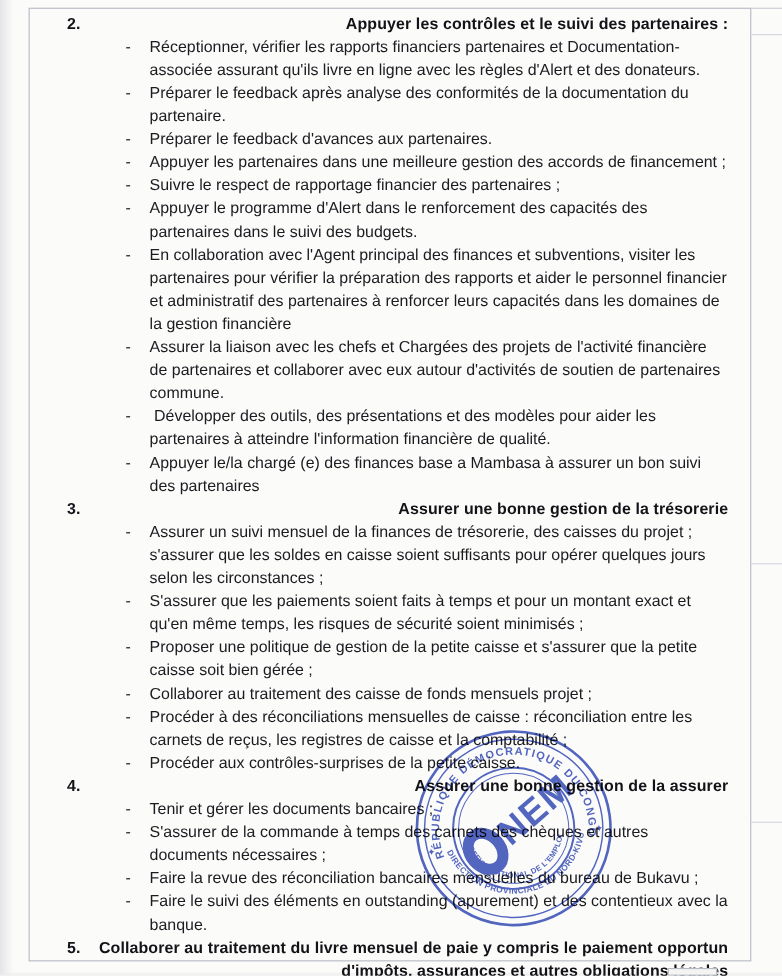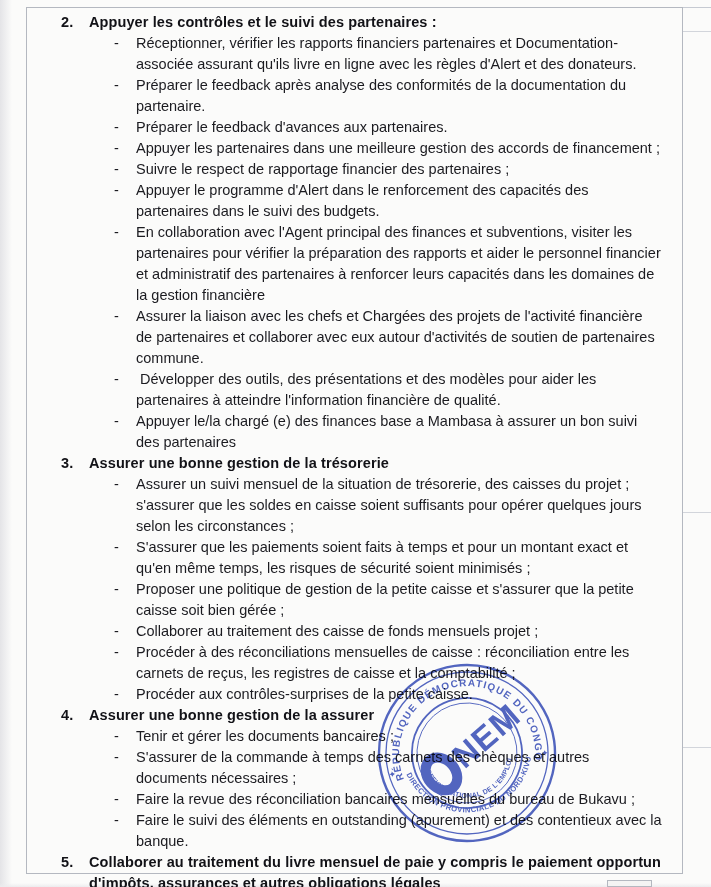--- a/index.html
+++ b/index.html
@@ -29,21 +29,21 @@
   .mid-line-1{left:683px;top:31px;width:28px;background:#d2d5db;}
   .mid-line-2{left:683px;top:512px;width:28px;background:#d2d5db;}
   .mid-line-3{left:683px;top:747px;width:28px;background:#d2d5db;}
   .footer-box{
     position:absolute;left:607px;top:880px;width:45px;height:7px;
     border:1px solid #b4b8c0;background:#f4f4f3;box-sizing:border-box;
   }
   .duties{font-size:14.5px;line-height:21px;}
   .sec-head{display:flex;font-weight:bold;color:#121217;letter-spacing:.1px;}
   .sec-num{flex:0 0 28px;}
-  .sec-title{flex:1;}
+  .sec-title{flex:1;text-align:right;}
   .bullet{display:flex;margin-left:53px;}
   .dash{flex:0 0 22px;}
   .btxt{flex:1;white-space:pre-wrap;}
   .stamp{
     position:absolute;left:374px;top:660px;width:186px;height:186px;
     mix-blend-mode:multiply;opacity:.88;
     pointer-events:none;
   }
   .stamp text, .stamp textPath{
     font-family:"Liberation Sans",sans-serif;
@@ -104,21 +104,21 @@
           <span class="btxt">Appuyer le/la chargé (e) des finances base a Mambasa à assurer un bon suivi des partenaires</span>
         </div>
       </div>
       <div class="sec">
         <div class="sec-head">
           <span class="sec-num">3.</span>
           <span class="sec-title">Assurer une bonne gestion de la trésorerie</span>
         </div>
         <div class="bullet">
           <span class="dash">-</span>
-          <span class="btxt">Assurer un suivi mensuel de la situation de trésorerie, des caisses du projet ; s'assurer que les soldes en caisse soient suffisants pour opérer quelques jours selon les circonstances ;</span>
+          <span class="btxt">Assurer un suivi mensuel de la finances de trésorerie, des caisses du projet ; s'assurer que les soldes en caisse soient suffisants pour opérer quelques jours selon les circonstances ;</span>
         </div>
         <div class="bullet">
           <span class="dash">-</span>
           <span class="btxt">S'assurer que les paiements soient faits à temps et pour un montant exact et qu'en même temps, les risques de sécurité soient minimisés ;</span>
         </div>
         <div class="bullet">
           <span class="dash">-</span>
           <span class="btxt">Proposer une politique de gestion de la petite caisse et s'assurer que la petite caisse soit bien gérée ;</span>
         </div>
         <div class="bullet">

